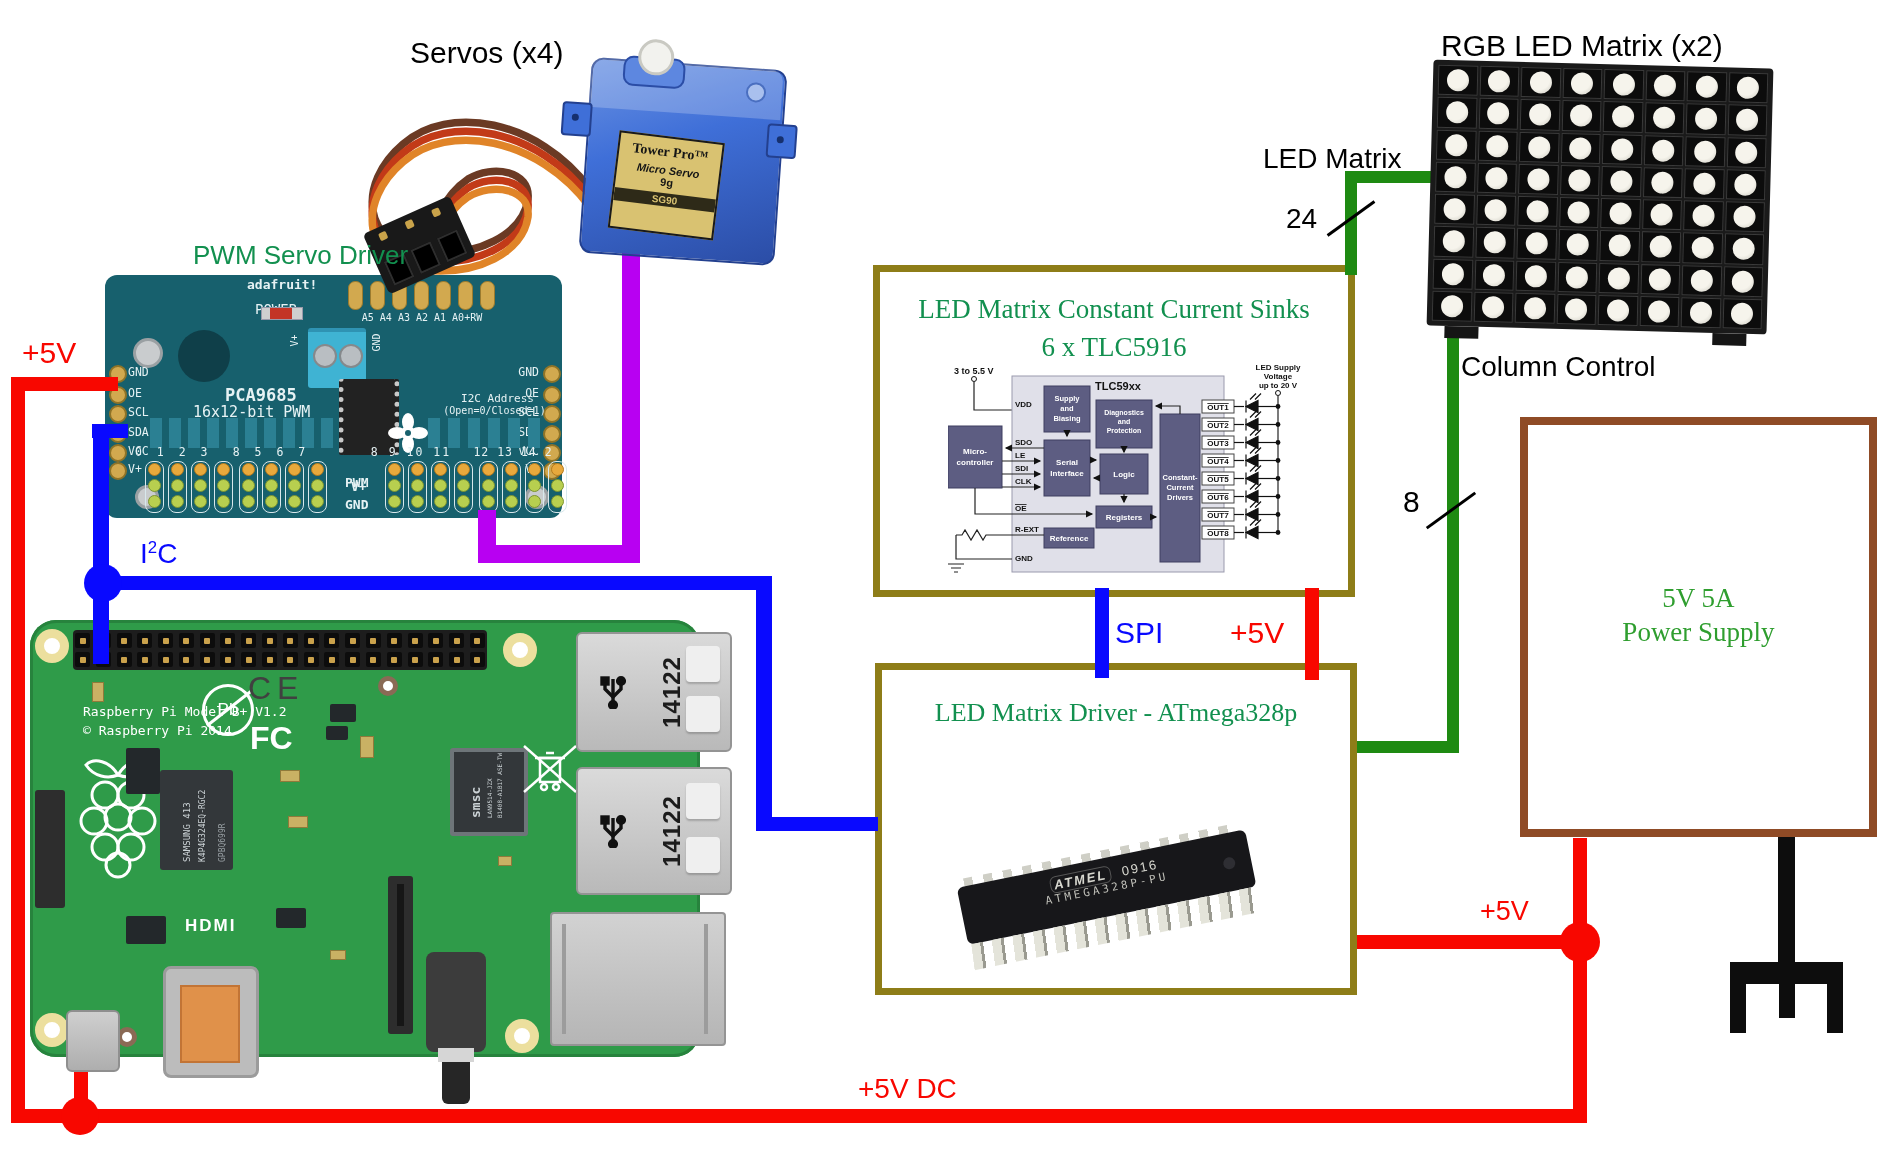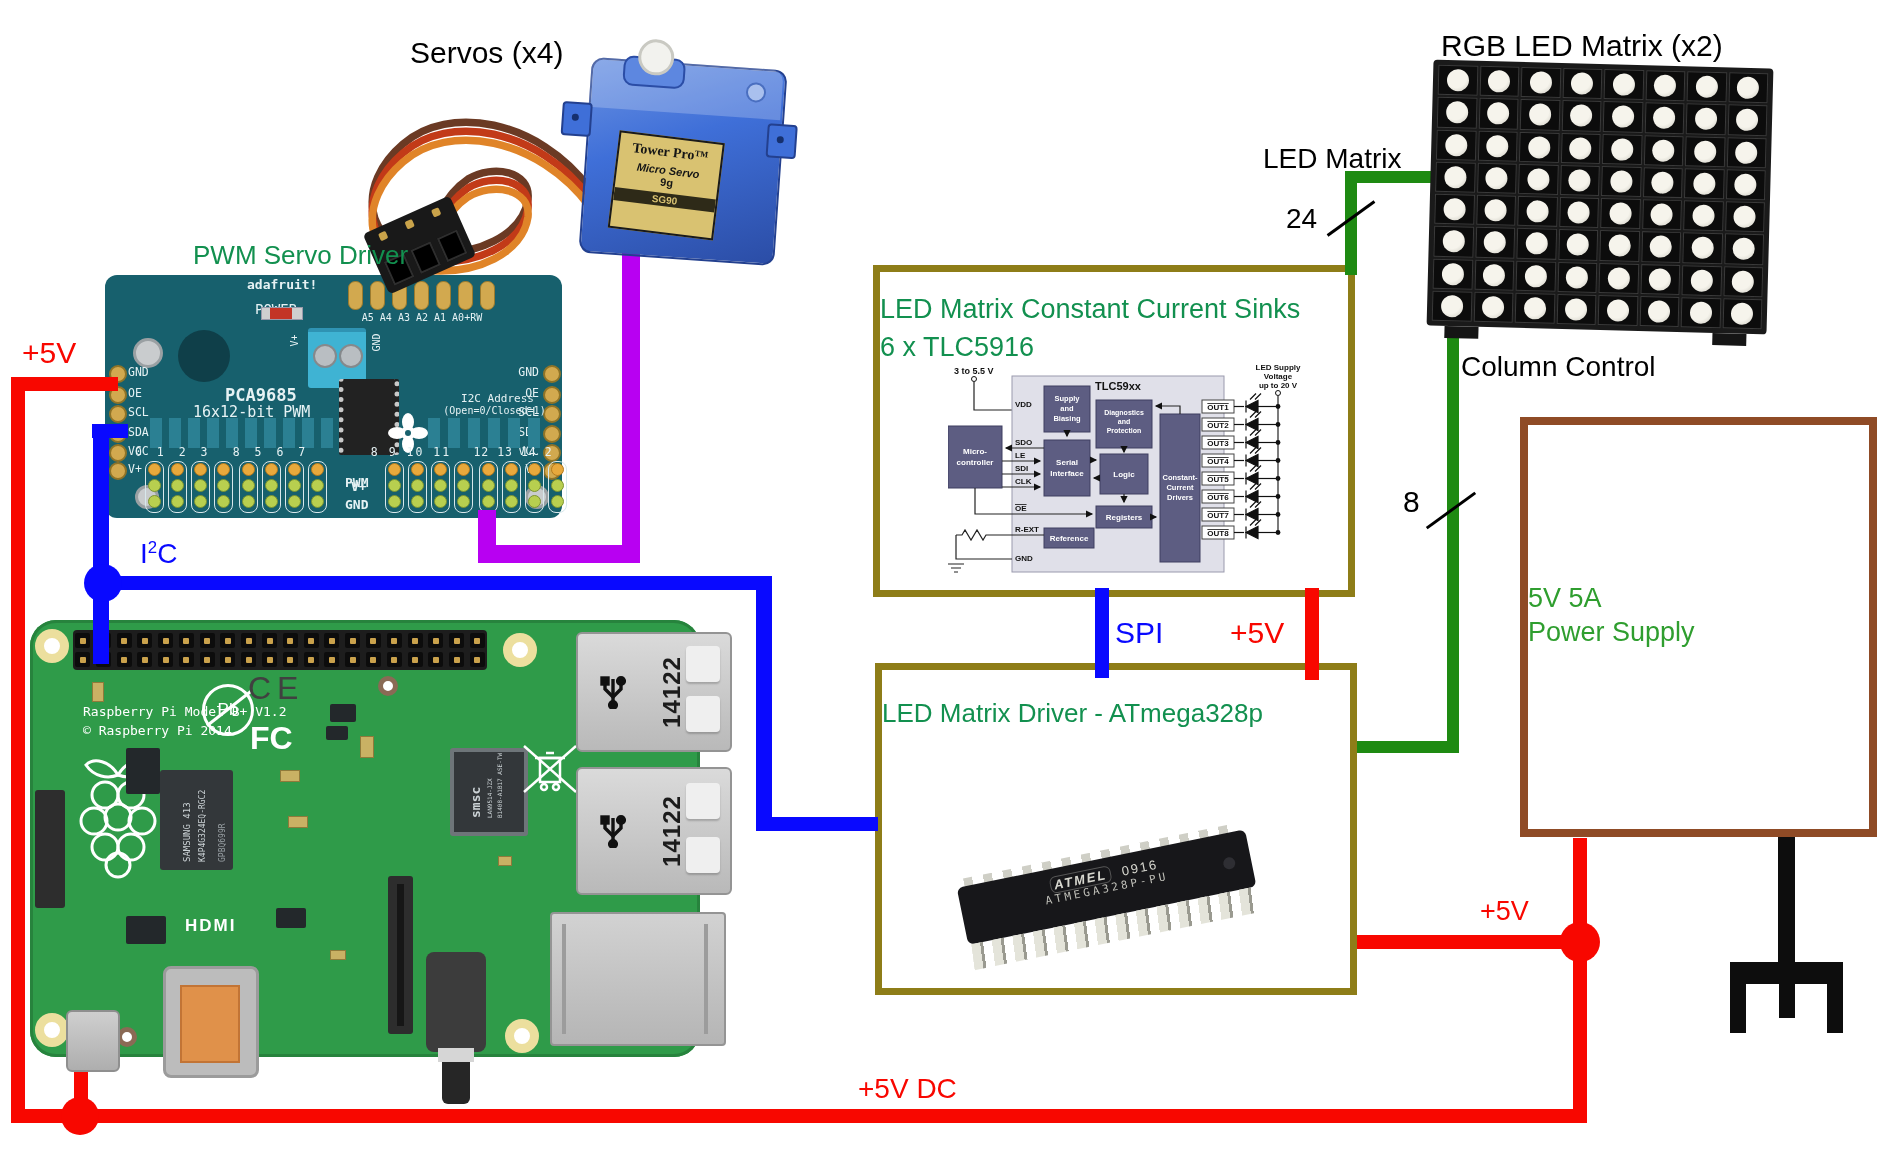--- a/index.html
+++ b/index.html
@@ -15,21 +15,21 @@
   .wz{z-index:40;}
   .w-red{background:var(--wire-red);}
   .w-blue{background:var(--wire-blue);}
   .w-purple{background:var(--wire-purple);}
   .w-green{background:var(--wire-green);}
   .dot{position:absolute;border-radius:50%;z-index:45;}
   .slash{position:absolute;background:#000;height:3px;z-index:50;transform:rotate(-36deg);}
   
   .obox{position:absolute;border:7px solid var(--box-olive);background:transparent;z-index:10;}
   .bbox{position:absolute;border:8px solid var(--box-brown);background:#fff;z-index:9;}
-  .boxtitle{position:absolute;width:100%;text-align:left;color:var(--heading-green);font-size:27px;}
+  .boxtitle{position:absolute;width:100%;text-align:center;color:var(--heading-green);font-size:27px;font-family:Liberation Serif, serif;}
   .plug{position:absolute;background:#0d0d0d;z-index:12;}
   
   #pwm{position:absolute;left:105px;top:275px;width:457px;height:243px;background:#17606d;
        border-radius:12px;z-index:30;font-family:"DejaVu Sans Mono",monospace;color:#e6f2f4;}
   #pwm .silver{position:absolute;border-radius:50%;background:#c9ccce;border:3px solid #9aa0a3;}
   #pwm .cap{position:absolute;border-radius:50%;background:#0f3f49;}
   #pwm .pad{position:absolute;width:13px;height:27px;border-radius:7px;background:#d2a94f;border:1px solid #9a7b2f;}
   #pwm .tbar{position:absolute;width:12px;height:30px;background:#2b8093;}
   #pwm .pinlbl{position:absolute;font-size:11.5px;}
   #pwm .pincirc{position:absolute;width:14px;height:14px;border-radius:50%;background:#d2a94f;border:2px solid #8f7327;}

